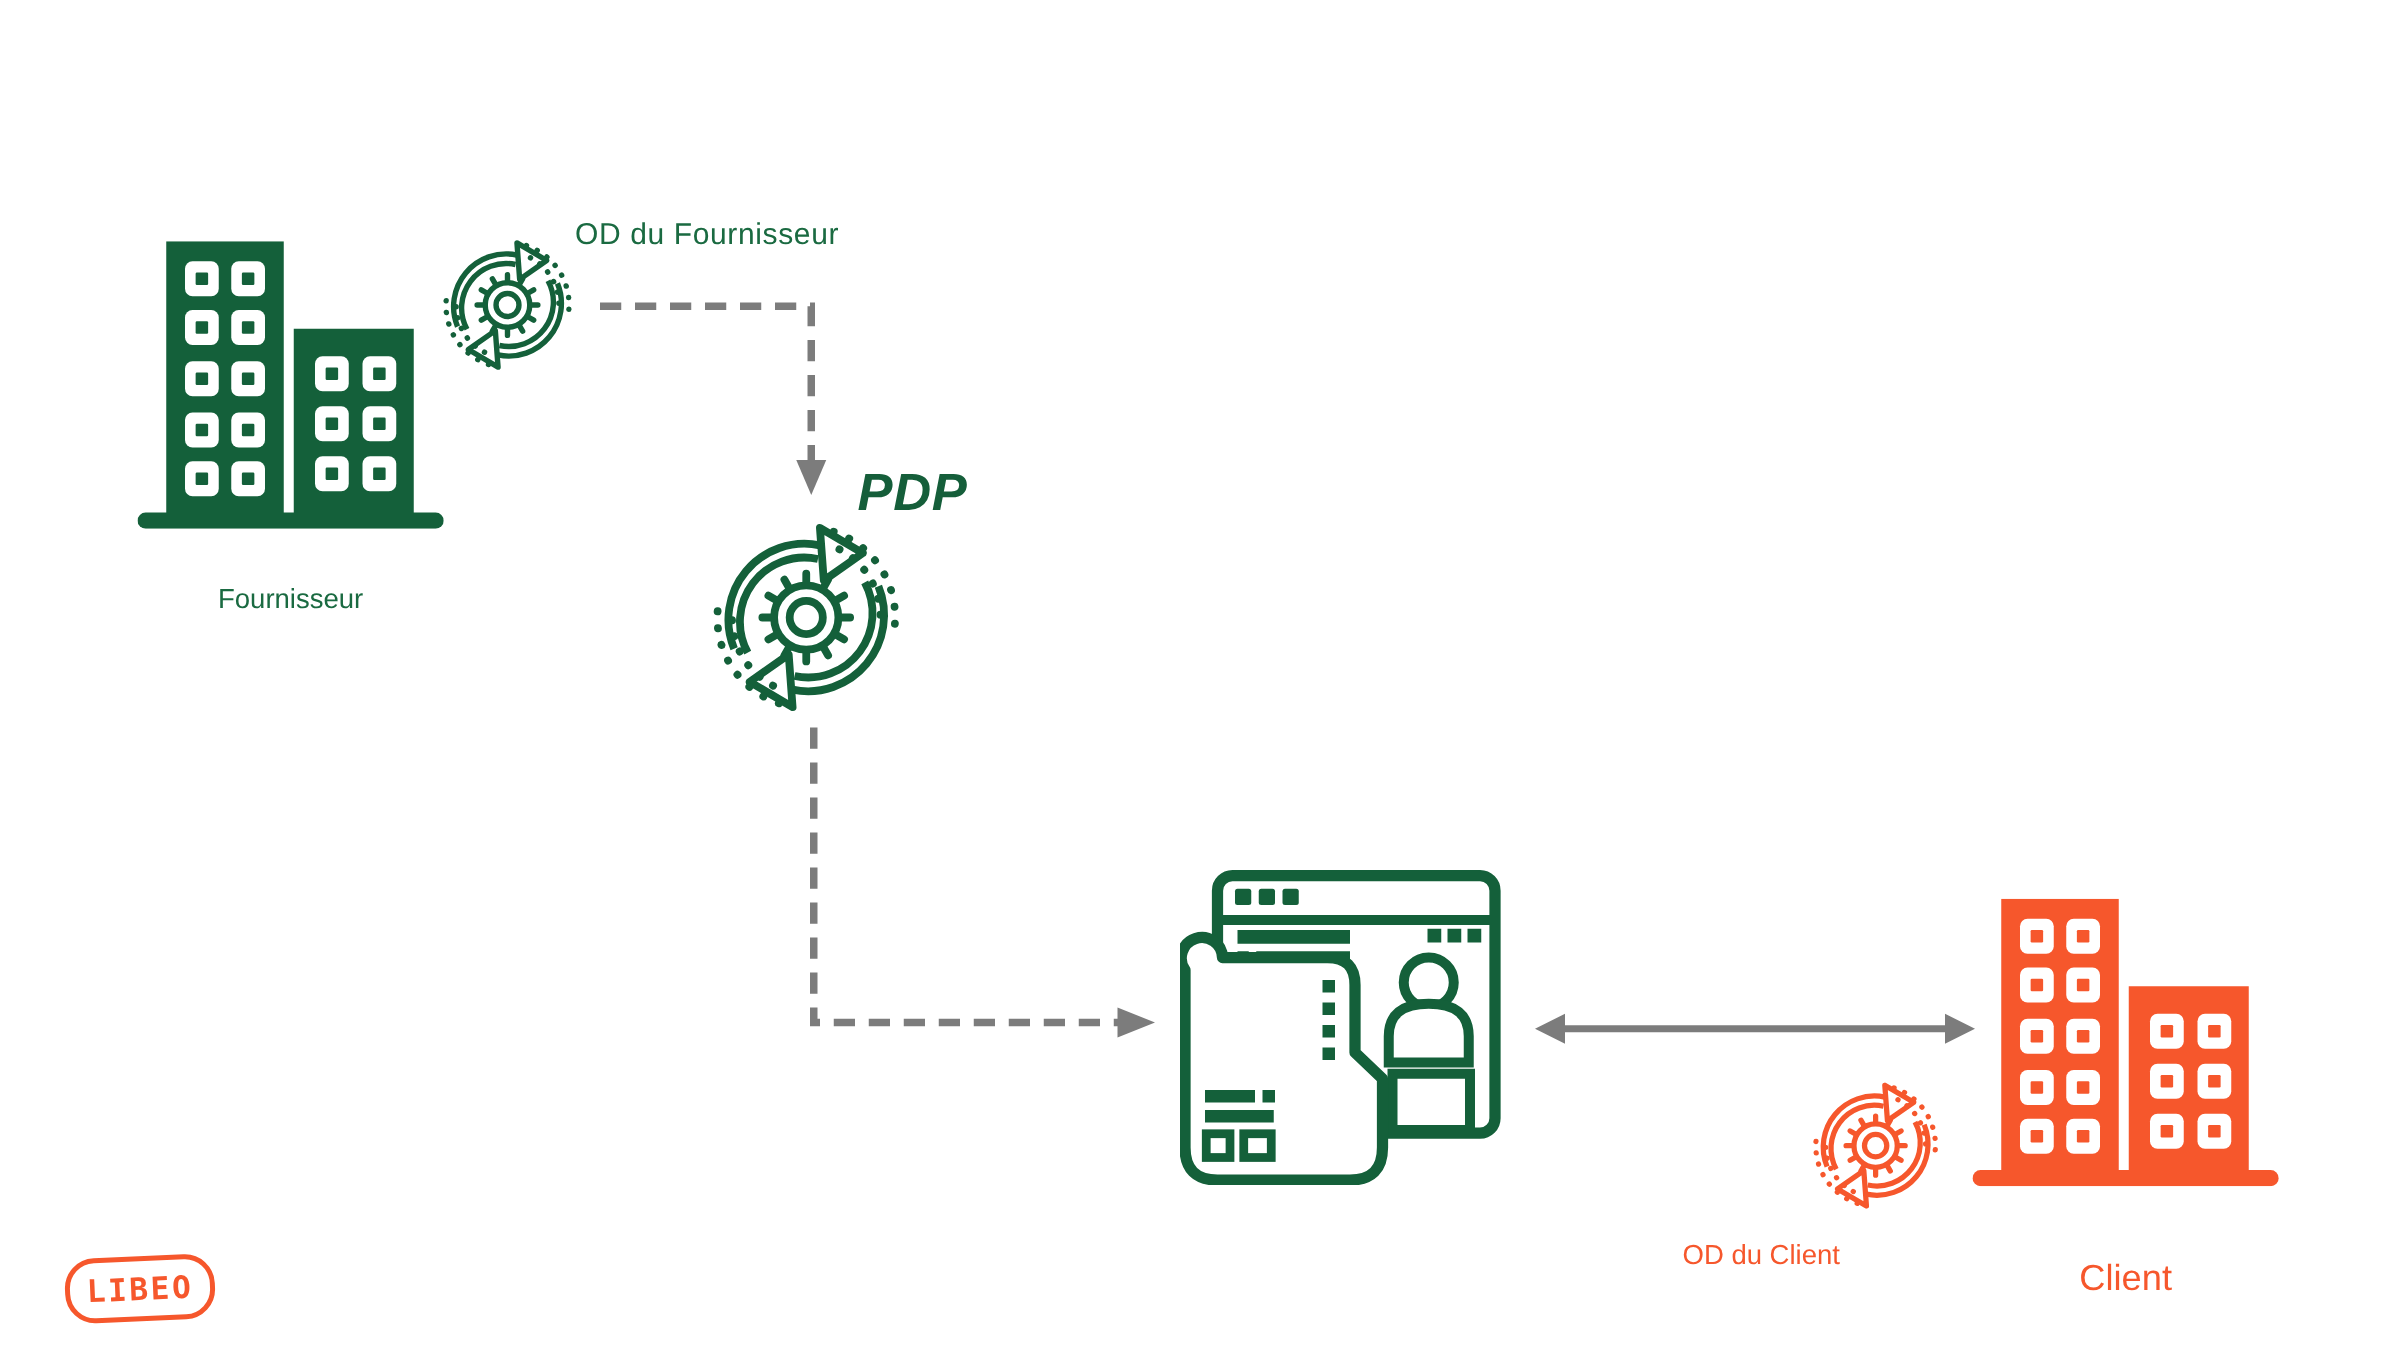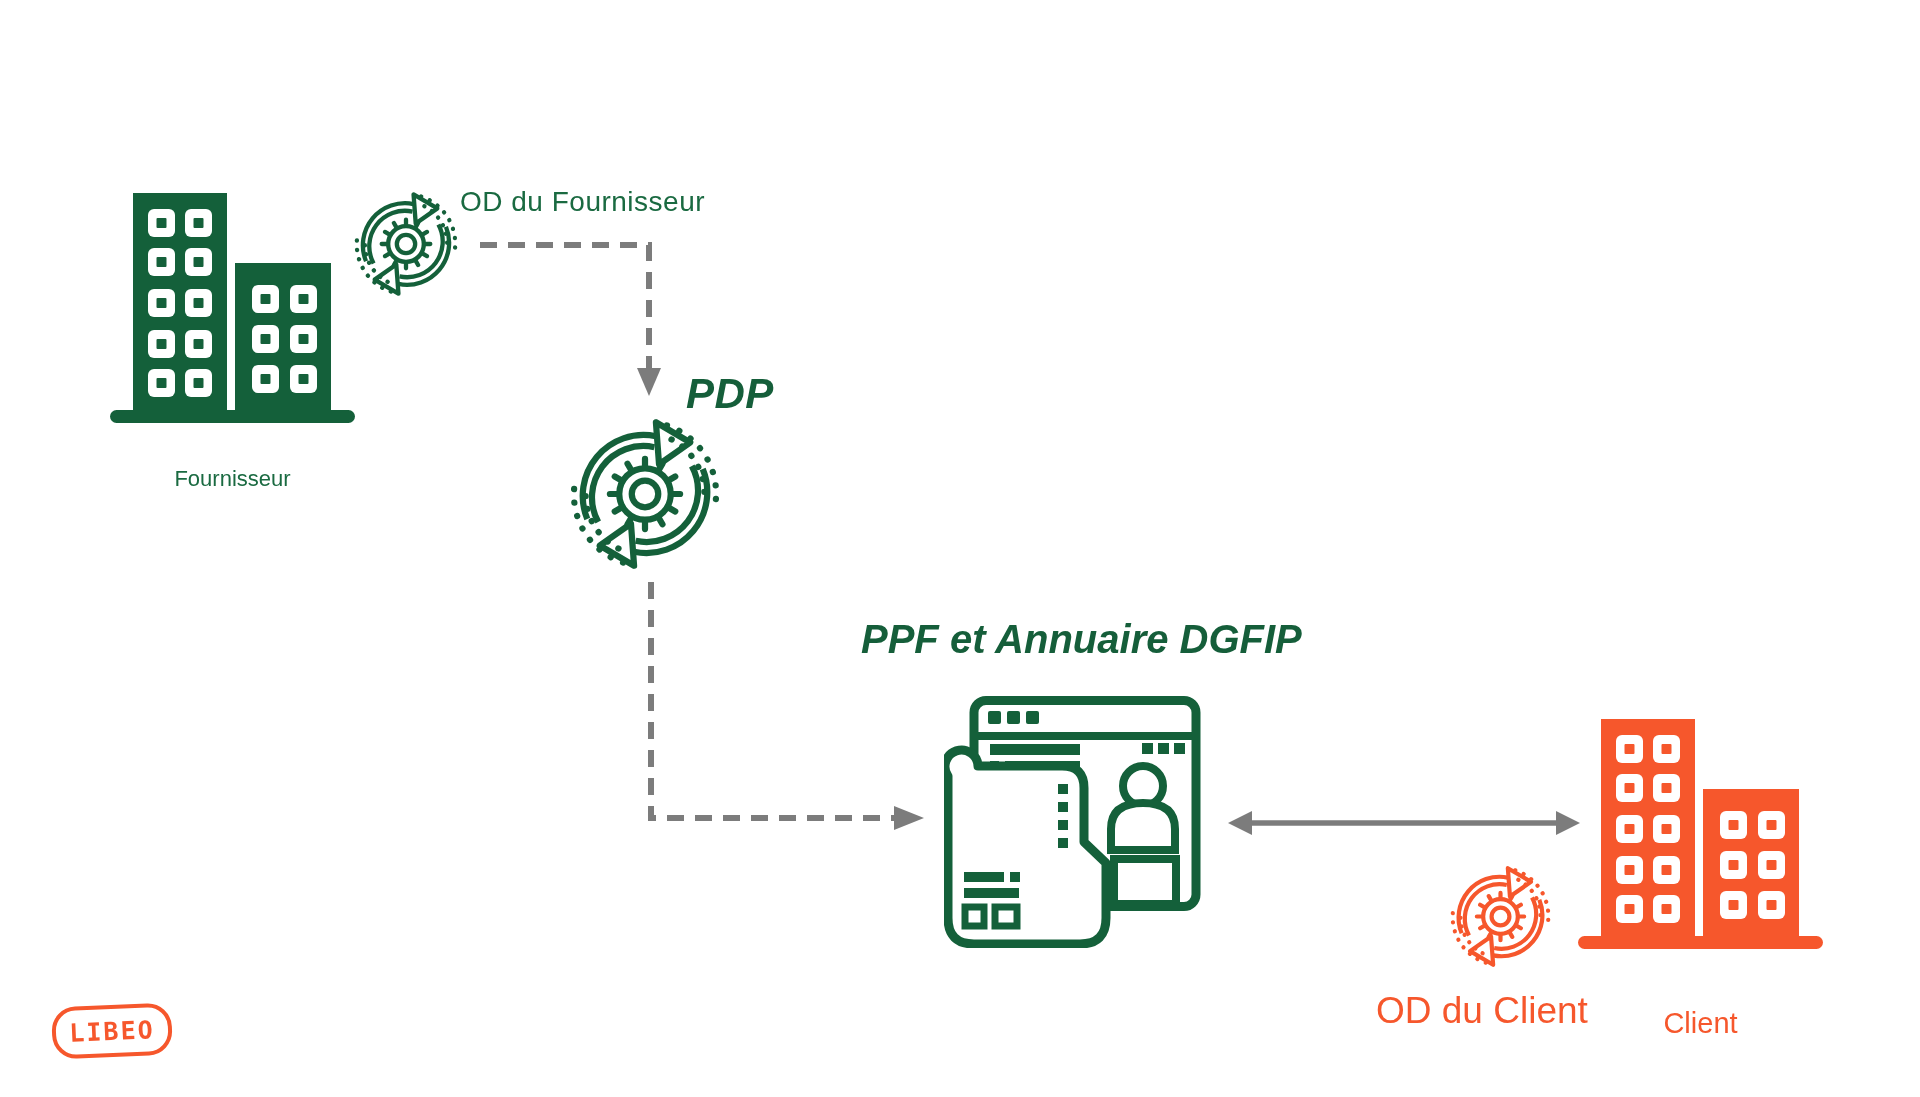--- a/index.html
+++ b/index.html
@@ -12,32 +12,32 @@
   .heading{font-weight:bold;color:var(--green_heading);font-style:italic;}
   .ic-green{color:var(--green);}
   .ic-orange{color:var(--orange);}
   .dash{fill:none;stroke:var(--gray);stroke-width:6;stroke-dasharray:17 11;}
   .solidline{stroke:var(--gray);stroke-width:5.5;}
   .head{fill:var(--gray);stroke:none;}
 
   #n-fournisseur-icon{left:110px;top:193px;}
   #n-fournisseur-label{left:110px;top:448px;width:245px;text-align:center;font-size:22px;margin-top:19px;}
   #n-odf-icon{left:352px;top:190px;}
-  #n-odf-label{left:460px;top:175px;font-size:28px;letter-spacing:.5px;margin-top:12px;}
+  #n-odf-label{left:460px;top:175px;font-size:24px;letter-spacing:.5px;}
   #edge-1{left:477px;top:238px;}
   #n-pdp-label{left:686px;top:372px;font-size:42px;letter-spacing:.5px;}
   #n-pdp-icon{left:567px;top:416px;}
   #edge-2{left:620px;top:578px;}
   #n-ppf-label{left:861px;top:618px;font-size:40px;}
   #n-ppf-icon{left:944px;top:696px;}
   #edge-3{left:1226px;top:803px;}
   #n-client-icon{left:1578px;top:719px;}
   #n-client-label{left:1578px;top:1008px;width:245px;text-align:center;font-size:29px;}
   #n-odc-icon{left:1448px;top:864px;}
-  #n-odc-label{left:1376px;top:992px;width:210px;text-align:center;font-size:37px;}
+  #n-odc-label{left:1346px;top:992px;width:210px;font-size:22px;}
 
   #logo{left:52px;top:1005px;width:112px;height:44px;border:4px solid var(--orange);
         border-radius:24px;transform:rotate(-2.5deg);color:var(--orange);
         display:flex;align-items:center;justify-content:center;
         font-family:"DejaVu Sans Mono",monospace;font-weight:bold;font-size:25px;letter-spacing:2px;}
 </style>
 </head>
 <body>
 
 <div class="canvas">
@@ -107,21 +107,20 @@
   <div id="n-pdp-label" class="lbl heading">PDP</div>
   <svg id="n-pdp-icon" class="abs ic-green" width="156" height="156" viewBox="0 0 100 100">
     <use href="#sym-sync"></use>
   </svg>
 
   <svg id="edge-2" class="abs" width="320" height="256">
     <polyline class="dash" points="31,4 31,240 276,240"></polyline>
     <polygon class="head" points="274,228 274,252 304,240"></polygon>
   </svg>
 
-  <div id="n-ppf-label" class="lbl heading">PPF et Annuaire DGFIP</div>
   <svg id="n-ppf-icon" class="abs ic-green" width="262" height="252" viewBox="0 0 262 252">
     <rect x="30" y="4.5" width="222" height="206" rx="12" fill="#fff" stroke="currentColor" stroke-width="9" stroke-linejoin="round"></rect>
     <path d="M30 40 H252" stroke="currentColor" stroke-width="8"></path>
     <g fill="currentColor">
       <rect x="44" y="15" width="13" height="13" rx="2"></rect>
       <rect x="63" y="15" width="13" height="13" rx="2"></rect>
       <rect x="82" y="15" width="13" height="13" rx="2"></rect>
       <rect x="46" y="48" width="90" height="11"></rect>
       <rect x="46" y="65" width="9" height="10"></rect>
       <rect x="61" y="65" width="75" height="10"></rect>

